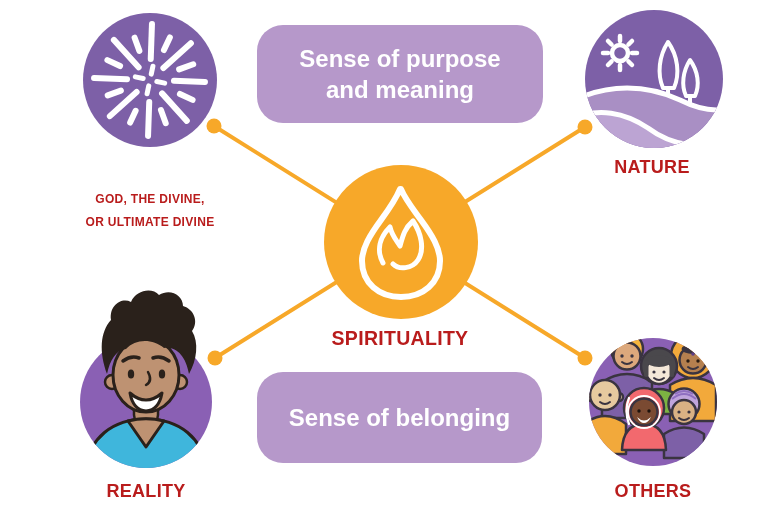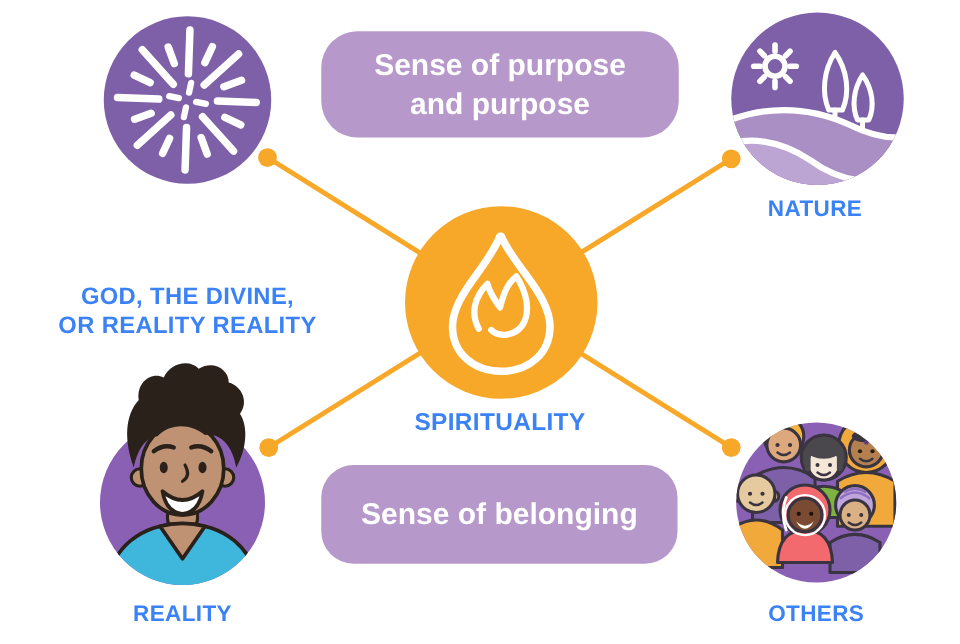--- a/index.html
+++ b/index.html
@@ -2,36 +2,36 @@
 <html><head>
 <meta charset="utf-8">
 <style>
   html,body{margin:0;padding:0;background:#ffffff;}
   .stage{
     position:relative;width:768px;height:515px;background:#ffffff;
     font-family:"Liberation Sans",sans-serif;overflow:hidden;
   }
   .diagram-svg{position:absolute;left:0;top:0;}
   .label{
-    position:absolute;color:#3b82f6;font-weight:bold;text-align:center;
+    position:absolute;color:#b91c1c;font-weight:bold;text-align:center;
     letter-spacing:.3px;
   }
   .label .line{display:block;}
-  .god-label{left:35px;top:188px;width:230px;font-size:19px;line-height:23px;margin-top:38px;}
+  .god-label{left:35px;top:188px;width:230px;font-size:12px;line-height:23px;}
   .nature-label{left:582px;top:157px;width:140px;font-size:18px;}
   .spirituality-label{left:300px;top:327px;width:200px;font-size:19.5px;}
   .oneself-label{left:76px;top:481px;width:140px;font-size:18px;}
   .others-label{left:583px;top:481px;width:140px;font-size:18px;}
   .pill{
     position:absolute;background:#B698CA;border-radius:26px;color:#ffffff;
     font-weight:bold;text-align:center;display:flex;flex-direction:column;
     align-items:center;justify-content:center;font-size:24px;line-height:31px;
   }
-  .pill-top{left:257px;top:25px;width:286px;height:85px;border-radius:29px;}
-  .pill-bottom{left:257px;top:372px;width:285px;height:79px;}
+  .pill-top{left:257px;top:25px;width:286px;height:98px;}
+  .pill-bottom{left:257px;top:372px;width:285px;height:91px;}
 </style>
 </head>
 <body>
 
 <div class="stage">
 
   <svg class="diagram-svg" width="768" height="515" viewBox="0 0 768 515">
     <defs>
       <clipPath id="clipNature">
           <circle cx="654" cy="79" r="69"></circle>
@@ -208,28 +208,28 @@
           <circle cx="639" cy="411" r="1.7" fill="#1D120C" stroke="none"></circle>
           <circle cx="649" cy="411" r="1.7" fill="#1D120C" stroke="none"></circle>
           <path d="M637,417 q7,7 14,0 q-3,6 -7,6 q-4,0 -7,-6 z" fill="#ffffff" stroke="none"></path>
         </g>
       </g>
     </g>
   </svg>
 
   <div class="pill pill-top">
     <span class="line">Sense of purpose</span>
-    <span class="line">and purpose</span>
+    <span class="line">and meaning</span>
   </div>
   <div class="pill pill-bottom">
     <span class="line">Sense of belonging</span>
   </div>
 
   <div class="label god-label">
     <span class="line">GOD, THE DIVINE,</span>
-    <span class="line">OR REALITY REALITY</span>
+    <span class="line">OR ULTIMATE DIVINE</span>
   </div>
   <div class="label nature-label">NATURE</div>
   <div class="label spirituality-label">SPIRITUALITY</div>
   <div class="label oneself-label">REALITY</div>
   <div class="label others-label">OTHERS</div>
 
 </div>
 
 </body></html>

